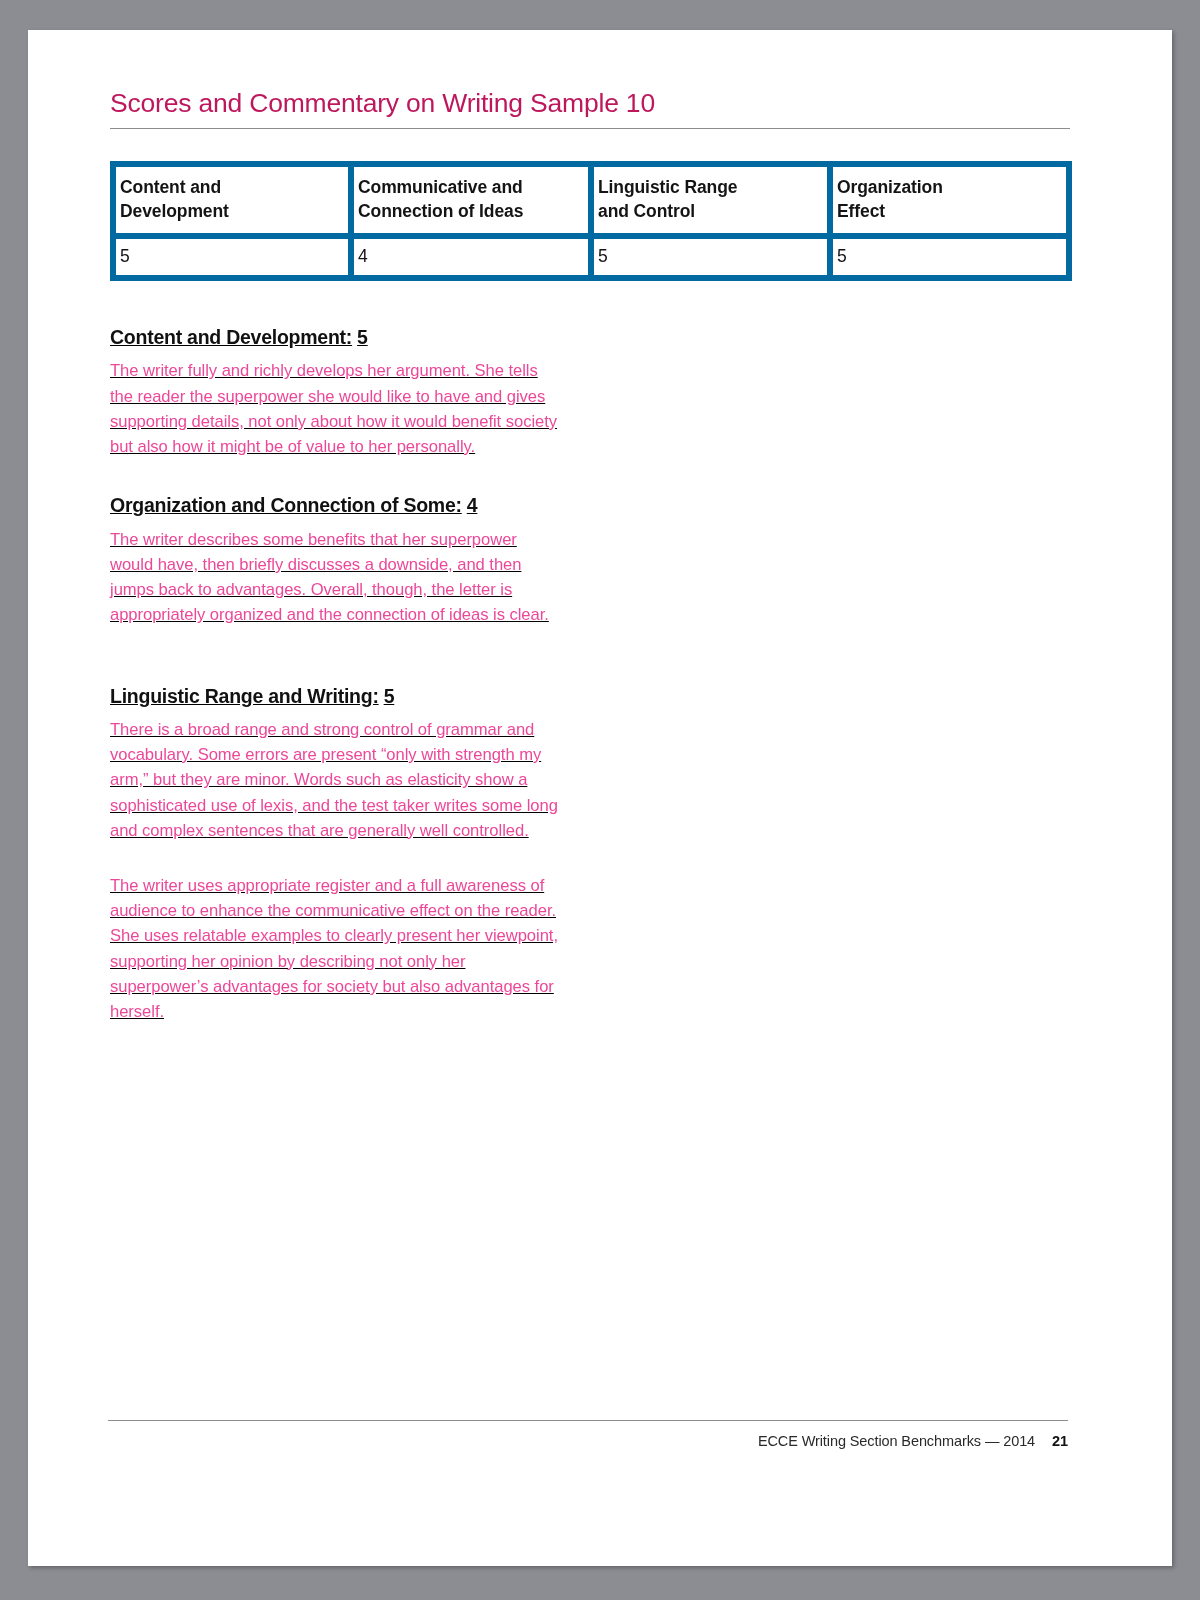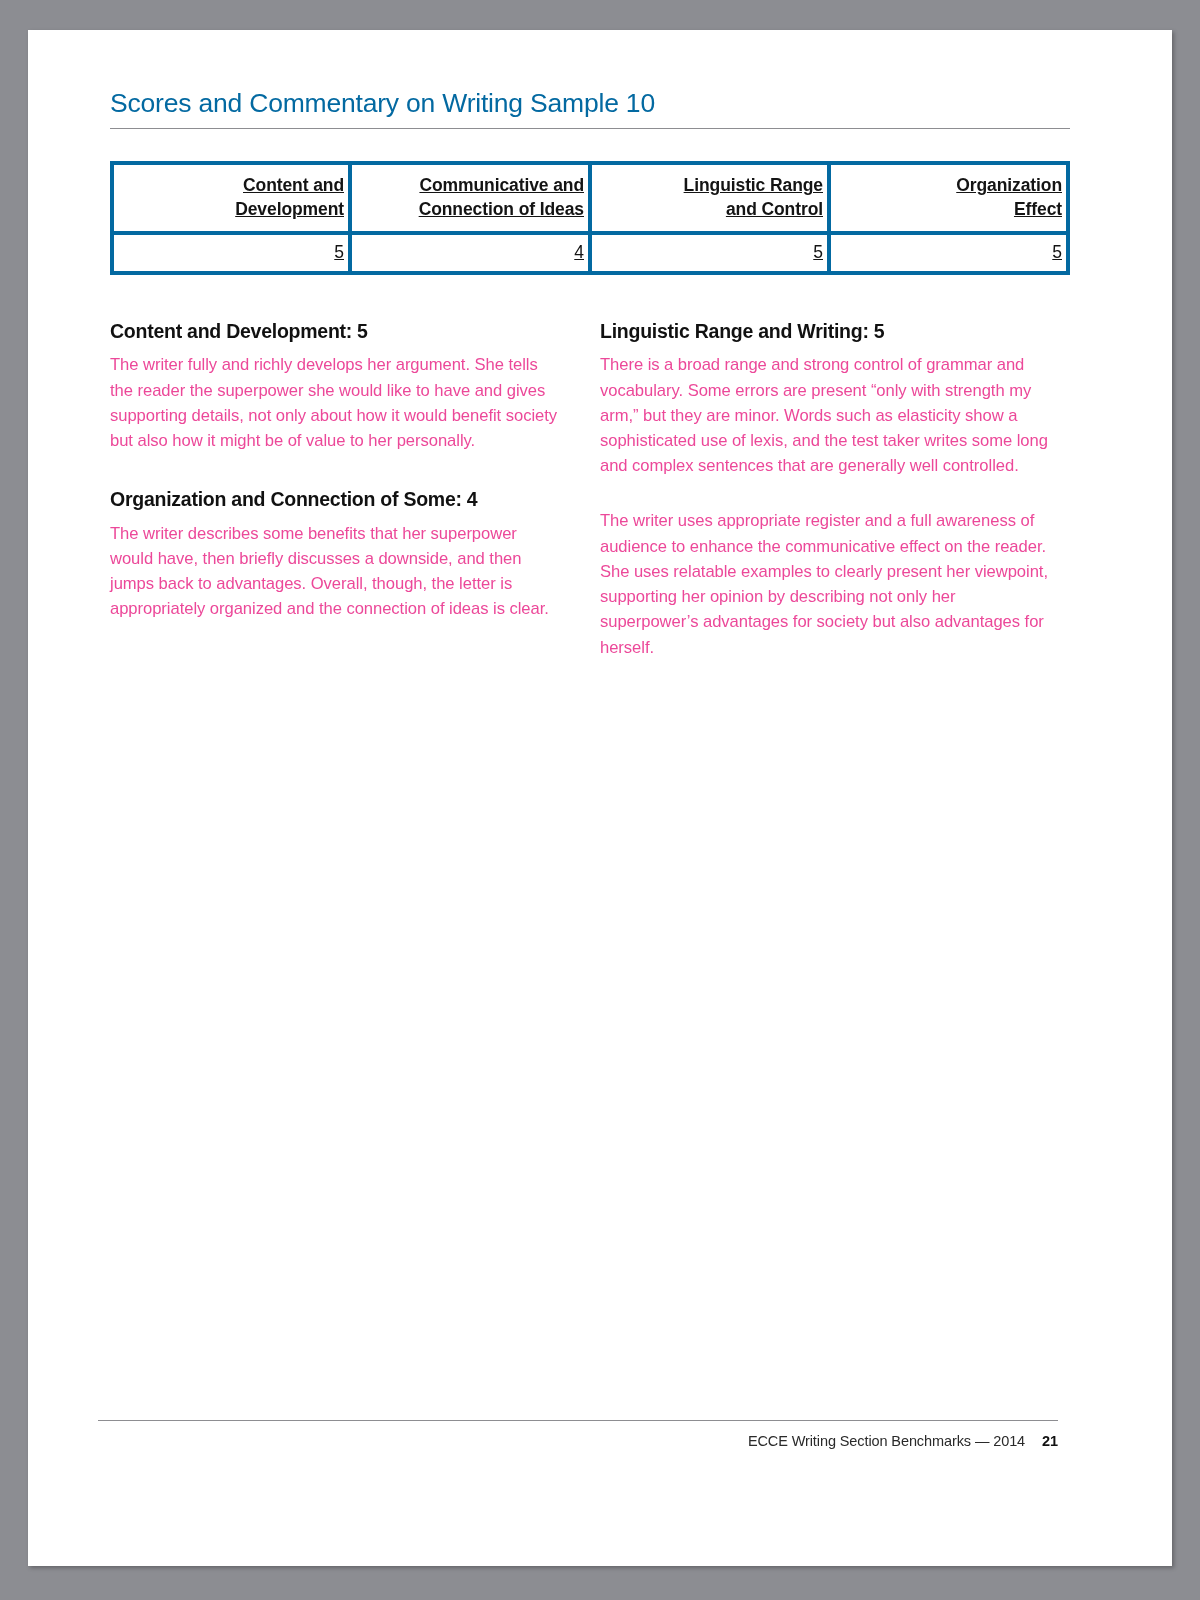--- a/index.html
+++ b/index.html
@@ -30,21 +30,21 @@
     left: 82px;
     top: 58px;
     width: 960px;
     height: 1420px;
   }
 
   
   .doc-title {
     font-size: 26.5px;
     font-weight: 400;
-    color: #0369a1;
+    color: #be185d;
     letter-spacing: -0.2px;
     margin: 0;
     padding: 0 0 10px 0;
     line-height: 1.15;
   }
   .title-rule {
     height: 0;
     border-top: 1.6px solid #8d8d91;
     width: 960px;
     margin: 0 0 32px 0;
@@ -52,25 +52,24 @@
 
   
   .score-table {
     border-collapse: collapse;
     width: 956px;
     table-layout: fixed;
     border: 1.6px solid #7e7e82;
     margin: 0 0 44px 0;
   }
   .score-table td {
-    border: 4px solid #0369a1;
-    text-align: right;
+    border: 6px solid #0369a1;
+    text-align: left;
     color: #141414;
     padding: 0;
-    text-decoration: underline;
   }
   .score-table .hdr-cell {
     font-weight: 700;
     font-size: 17.5px;
     line-height: 1.33;
     padding: 9px 4px 10px 4px;
     letter-spacing: -0.1px;
   }
   .score-table .val-cell {
     font-weight: 400;
@@ -78,23 +77,24 @@
     padding: 7px 4px 8px 4px;
   }
   .col-1 { width: 238px; }
   .col-2 { width: 240px; }
   .col-3 { width: 239px; }
   .col-4 { width: 239px; }
 
   
   .columns {
     display: flex;
-    flex-direction: row;
-    width: 960px;
-    gap: 38px;
+    flex-direction: column;
+    width: 960px;
+    gap: 56px;
+    text-decoration: underline;
   }
   .col {
     width: 452px;
   }
 
   .section { margin: 0 0 34px 0; }
   .section:last-child { margin-bottom: 0; }
 
   .section-heading {
     font-size: 19.5px;
@@ -113,21 +113,21 @@
     color: #ec4899;
     margin: 0;
     letter-spacing: -0.05px;
   }
 
   .col-right .section { margin-bottom: 30px; }
 
   
   .footer {
     position: absolute;
-    left: 70px;
+    left: 80px;
     top: 1390px;
     width: 960px;
   }
   .footer-rule {
     height: 0;
     border-top: 1.5px solid #8d8d91;
     width: 960px;
     margin: 0 0 12px 0;
   }
   .footer-text {

